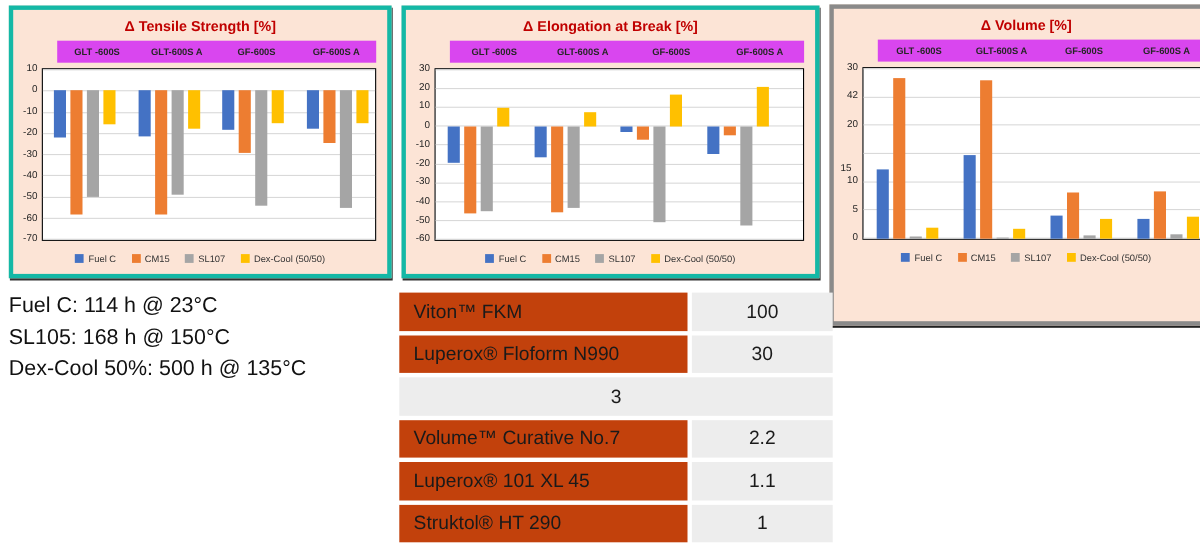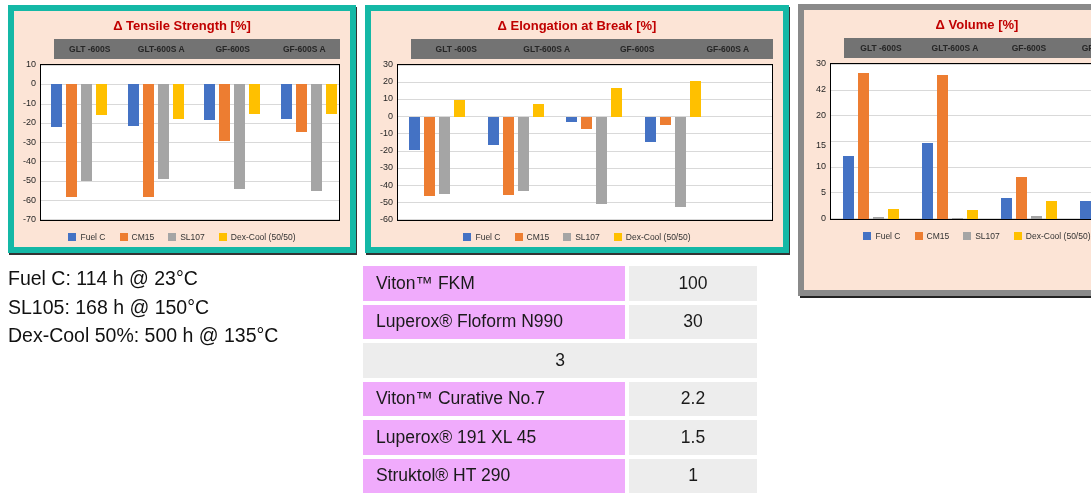--- a/index.html
+++ b/index.html
@@ -3,47 +3,47 @@
 <meta charset="utf-8">
 <style>
   html,body { margin:0; padding:0; }
   body {
     width:1091px; height:496px; background:#ffffff; position:relative;
     font-family:"Liberation Sans", sans-serif; overflow:hidden;
   }
   .panels { position:absolute; top:5px; left:8px; display:flex; gap:9px; align-items:flex-start; }
   .panel {
     background:#FCE4D6; box-sizing:border-box; height:248px; position:relative;
-    border:6px solid #14b8a6; box-shadow:1px 2px 0 #333333;
+    border:4px solid #14b8a6; box-shadow:1px 2px 0 #333333;
   }
   .panel.p1 { width:348px; }
-  .panel.p2 { width:424px; }
+  .panel.p2 { width:380px; }
   .panel.p3 { width:358px; height:292px; margin-top:-1px; border-color:#8a8a8a; box-shadow:2px 2px 0 #222222; }
   .ctitle { text-align:center; color:#C00000; font-weight:bold; font-size:13px; margin-top:7px; }
   .cats {
-    margin:6px 10px 0 40px; background:#737373; height:20px; display:flex;
+    margin:6px 10px 0 40px; background:#d946ef; height:20px; display:flex;
   }
   .cat { flex:1; text-align:center; font-size:8.5px; font-weight:bold; color:#262626; line-height:21px; white-space:nowrap; }
   .plotwrap { position:relative; margin:5px 10px 0 0; padding-left:26px; }
   .plot { position:relative; height:155px; background:#ffffff; border:1px solid #000000; }
   .grid { position:absolute; left:0; right:0; height:1px; background:#D9D9D9; }
   .bar { position:absolute; width:11px; }
   .ytick {
     position:absolute; left:0; width:22px; text-align:right; font-size:9px; color:#262626;
     transform:translateY(-50%); line-height:1;
   }
   .legend { display:flex; justify-content:center; gap:14px; margin-top:11px; }
   .litem { display:flex; align-items:center; gap:4px; font-size:8.5px; color:#333333; white-space:nowrap; }
   .swatch { width:8px; height:8px; display:inline-block; }
   .conditions { position:absolute; left:8px; top:264px; font-size:19.5px; line-height:28.5px; color:#111111; }
   .cond-line { white-space:nowrap; }
   .recipe { position:absolute; left:363px; top:266px; width:394px; display:flex; flex-direction:column; gap:4px; }
   .rrow { display:flex; gap:4px; height:34.5px; }
   .rname {
-    width:262px; background:#f0abfc; display:flex; align-items:center;
+    width:262px; background:#c2410c; display:flex; align-items:center;
     padding-left:13px; box-sizing:border-box; font-size:17.5px; color:#1a1a1a; white-space:nowrap;
   }
   .rval { flex:1; background:#EDEDED; display:flex; align-items:center; justify-content:center; font-size:17.5px; color:#1a1a1a; }
 </style>
 </head>
 <body>
 
 <div class="panels">
   <section class="panel p1">
       <div class="ctitle">Δ Tensile Strength [%]</div>
@@ -182,21 +182,21 @@
       <div class="cats">
         <div class="cat">GLT -600S</div>
         <div class="cat">GLT-600S A</div>
         <div class="cat">GF-600S</div>
         <div class="cat">GF-600S A</div>
       </div>
       <div class="plotwrap">
         <div class="ytick" style="top: 0px;">30</div>
         <div class="ytick" style="top: 25.8333px;">42</div>
         <div class="ytick" style="top: 51.6667px;">20</div>
-        <div class="ytick" style="top: 82px;">15</div>
+        <div class="ytick" style="top: 92px; text-align: center;">15</div>
         <div class="ytick" style="top: 103.333px;">10</div>
         <div class="ytick" style="top: 129.167px;">5</div>
         <div class="ytick" style="top: 155px;">0</div>
         <div class="plot">
           <div class="grid" style="top: 0px;"></div>
           <div class="grid" style="top: 25.6667px;"></div>
           <div class="grid" style="top: 51.3333px;"></div>
           <div class="grid" style="top: 77px;"></div>
           <div class="grid" style="top: 102.667px;"></div>
           <div class="grid" style="top: 128.333px;"></div>
@@ -252,24 +252,24 @@
       <div class="rval">100</div>
     </div>
     <div class="rrow">
       <div class="rname">Luperox® Floform N990</div>
       <div class="rval">30</div>
     </div>
     <div class="rrow">
       <div class="rval">3</div>
     </div>
     <div class="rrow">
-      <div class="rname">Viton™ Curative No.7</div>
+      <div class="rname">Volume™ Curative No.7</div>
       <div class="rval">2.2</div>
     </div>
     <div class="rrow">
-      <div class="rname">Luperox® 191 XL 45</div>
-      <div class="rval">1.5</div>
+      <div class="rname">Luperox® 101 XL 45</div>
+      <div class="rval">1.1</div>
     </div>
     <div class="rrow">
       <div class="rname">Struktol® HT 290</div>
       <div class="rval">1</div>
     </div>
   </div>
 
 </body></html>

